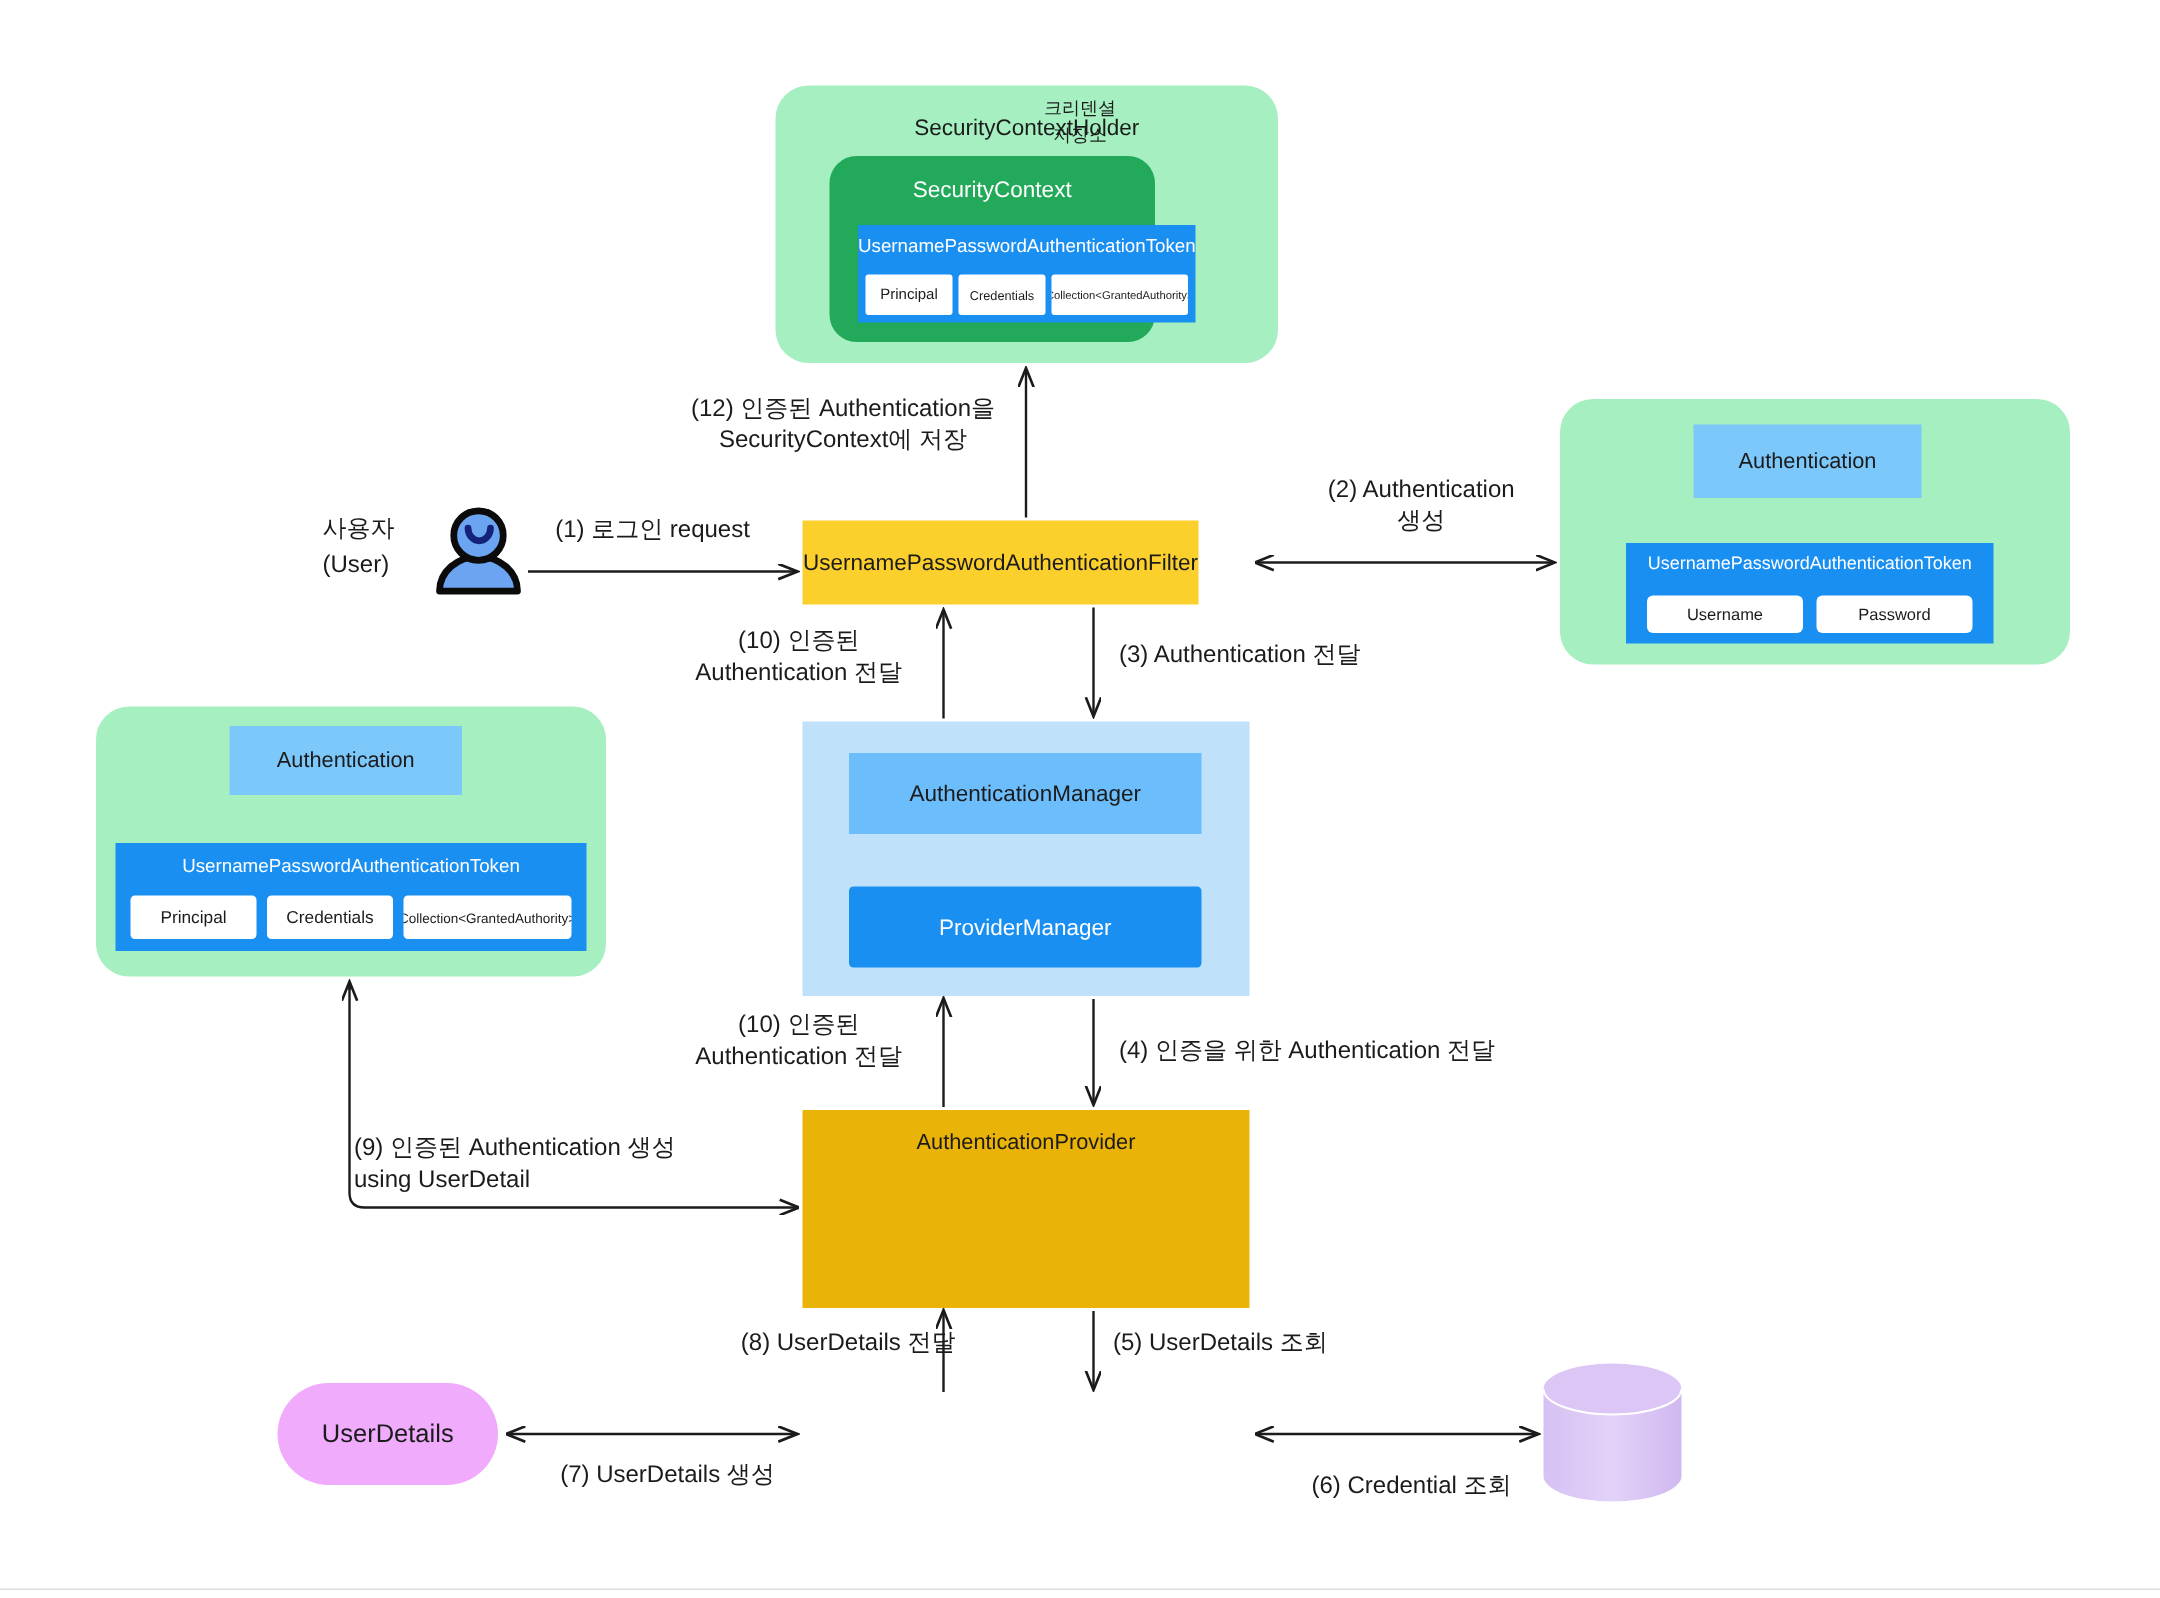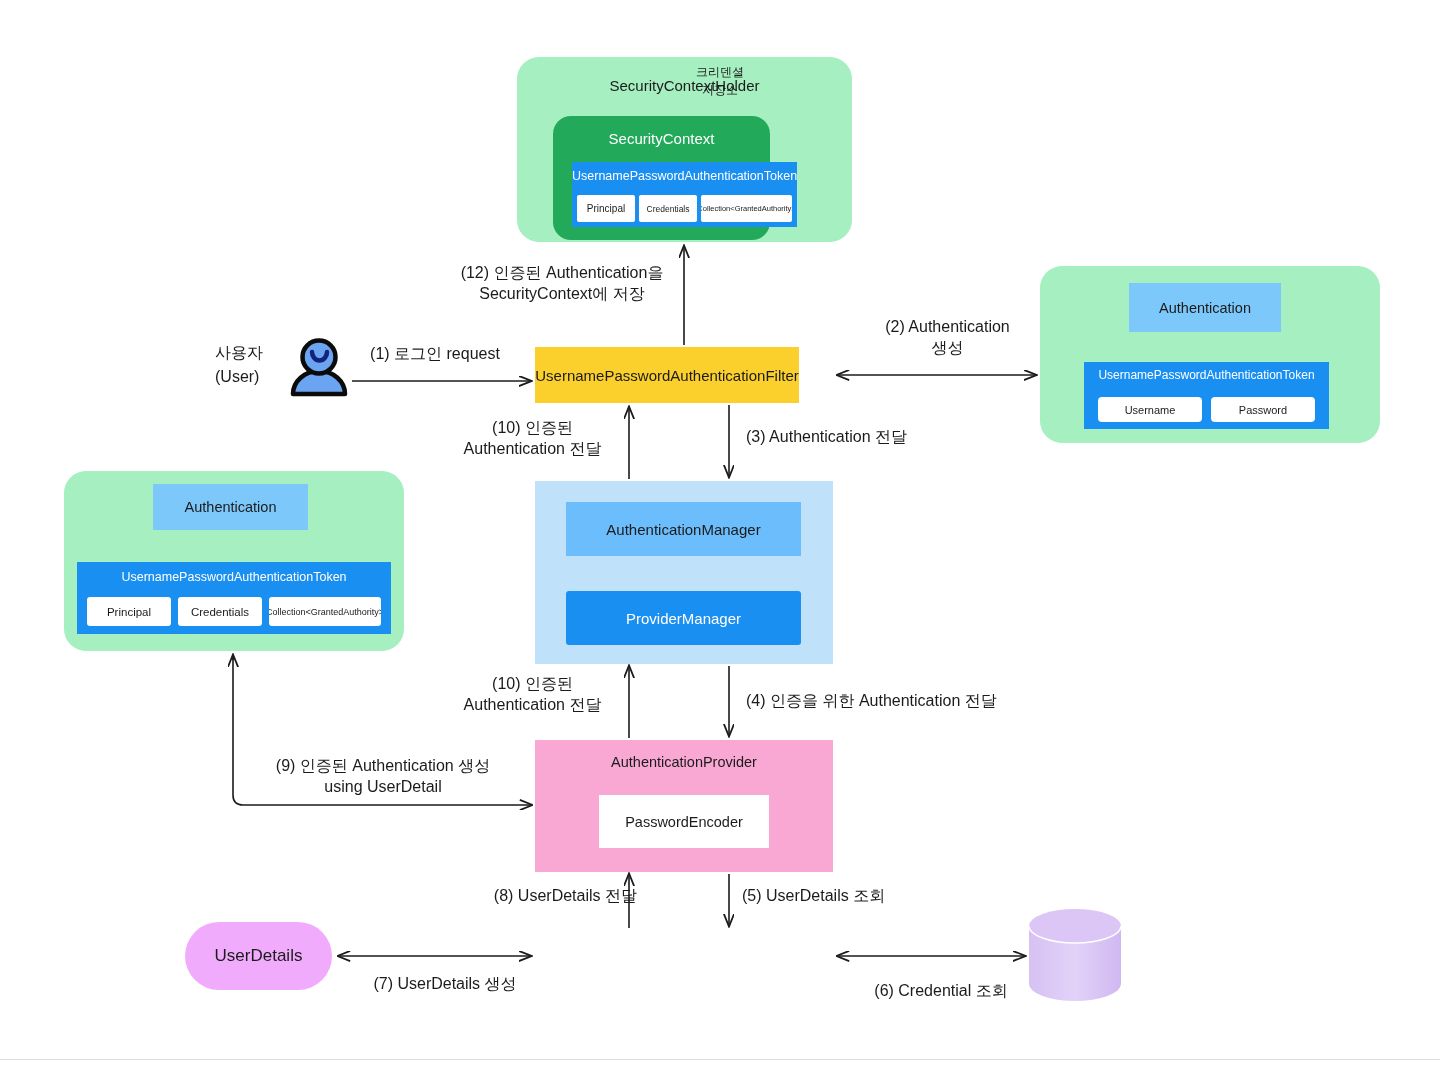--- a/index.html
+++ b/index.html
@@ -8,21 +8,21 @@
     font-family:"Liberation Sans","DejaVu Sans",sans-serif;
     color:#1b1b1b;
   }
   #canvas{position:absolute;left:0;top:0;width:1440px;height:1065px;}
   .node{position:absolute;box-sizing:border-box;display:flex;}
   .lbl{position:absolute;box-sizing:border-box;text-align:center;line-height:1.32;color:#1b1b1b;white-space:pre-line;}
 
   
   #sch{left:517px;top:57px;width:335px;height:185px;background:#a5efc0;border-radius:22px;}
   #sch-title{position:absolute;left:0;top:20px;width:100%;text-align:center;font-size:15px;color:#1b1b1b;}
-  #sc{position:absolute;left:36px;top:59px;width:217px;height:124px;background:#22a95a;border-radius:18px;}
+  #sc{position:absolute;left:36px;top:47px;width:217px;height:124px;background:#22a95a;border-radius:18px;}
   #sc-title{position:absolute;left:0;top:14px;width:100%;text-align:center;font-size:15px;color:#ffffff;}
   #upat1{position:absolute;left:19px;top:46px;width:225px;height:65px;background:#1a8ff2;}
   #upat1-title{position:absolute;left:0;top:7px;width:100%;text-align:center;font-size:12.5px;color:#ffffff;}
   .slotrow{position:absolute;left:5px;right:5px;bottom:5px;display:flex;gap:4px;height:27px;}
   .slot{background:#ffffff;border-radius:2px;display:flex;align-items:center;justify-content:center;font-size:9px;color:#1b1b1b;white-space:nowrap;overflow:hidden;}
 
   
   #authR{left:1040px;top:266px;width:340px;height:177px;background:#a5efc0;border-radius:22px;}
   #authR-box{position:absolute;left:89px;top:17px;width:152px;height:49px;background:#7cc8fb;display:flex;align-items:center;justify-content:center;font-size:14.5px;}
   #authR-upat{position:absolute;left:44px;top:96px;width:245px;height:67px;background:#1a8ff2;}
@@ -39,21 +39,21 @@
   #authL-slots .slot{border-radius:3px;}
   #authL-slots .slot:nth-child(1){width:84px;font-size:11.5px;}
   #authL-slots .slot:nth-child(2){width:84px;font-size:11.5px;}
   #authL-slots .slot:nth-child(3){flex:1;font-size:9px;}
 
   
   #filter{left:535px;top:347px;width:264px;height:56px;background:#fbd02c;align-items:center;justify-content:center;font-size:15px;}
   #mgrPanel{left:535px;top:481px;width:298px;height:183px;background:#bfe1fa;}
   #authMgr{position:absolute;left:31px;top:21px;width:235px;height:54px;background:#6cbdfb;display:flex;align-items:center;justify-content:center;font-size:15px;}
   #provMgr{position:absolute;left:31px;top:110px;width:235px;height:54px;background:#1a8ff2;border-radius:3px;display:flex;align-items:center;justify-content:center;font-size:15px;color:#ffffff;}
-  #provPanel{left:535px;top:740px;width:298px;height:132px;background:#f9a8d4;}
+  #provPanel{left:535px;top:740px;width:298px;height:132px;background:#eab308;}
   #provPanel-title{position:absolute;left:0;top:14px;width:100%;text-align:center;font-size:14.5px;}
   #pwEnc{position:absolute;left:64px;top:55px;width:170px;height:53px;background:#ffffff;display:flex;align-items:center;justify-content:center;font-size:14.5px;}
   #udsvc{left:535px;top:930px;width:298px;height:51px;background:#bfe1fa;align-items:center;justify-content:center;font-size:15px;}
 
   
   #userDetails{left:185px;top:922px;width:147px;height:68px;background:#f0abfc;border-radius:34px;align-items:center;justify-content:center;font-size:17px;}
   #store{left:1029px;top:910px;width:92px;height:90px;}
   #store-label{position:absolute;left:0;top:26px;width:100%;text-align:center;font-size:12px;color:#1b1b1b;line-height:1.5;white-space:pre-line;margin-top:37px;}
 
   
@@ -61,21 +61,21 @@
 
   
   .lbl{font-size:16px;}
   #l12{left:437px;top:262px;width:250px;text-align:center;}
   #l2{left:845px;top:316px;width:205px;text-align:center;}
   #l1{left:345px;top:343px;width:180px;text-align:center;font-size:16px;}
   #l10a{left:430px;top:417px;width:205px;text-align:center;}
   #l3{left:746px;top:426px;width:220px;text-align:left;}
   #l10b{left:430px;top:673px;width:205px;text-align:center;}
   #l4{left:746px;top:690px;width:310px;text-align:left;}
-  #l9{left:248px;top:755px;width:270px;text-align:center;}
+  #l9{left:236px;top:755px;width:270px;text-align:left;}
   #l8{left:437px;top:885px;width:200px;text-align:right;}
   #l5{left:742px;top:885px;width:220px;text-align:left;}
   #l7{left:330px;top:973px;width:230px;text-align:center;}
   #l6{left:836px;top:980px;width:210px;text-align:center;}
 
   #bottom-rule{position:absolute;left:0;top:1059px;width:1440px;height:1px;background:#dddddd;}
 </style>
 </head>
 <body>
 
@@ -180,21 +180,20 @@
 
   <div class="node" id="filter">UsernamePasswordAuthenticationFilter</div>
 
   <div class="node" id="mgrPanel">
     <div id="authMgr">AuthenticationManager</div>
     <div id="provMgr">ProviderManager</div>
   </div>
 
   <div class="node" id="provPanel">
     <div id="provPanel-title">AuthenticationProvider</div>
-    <div id="pwEnc">PasswordEncoder</div>
   </div>
 
 
   <div class="node" id="userDetails">UserDetails</div>
 
   <div id="store">
     <div id="store-label">크리덴셜
 저장소</div>
   </div>
 

